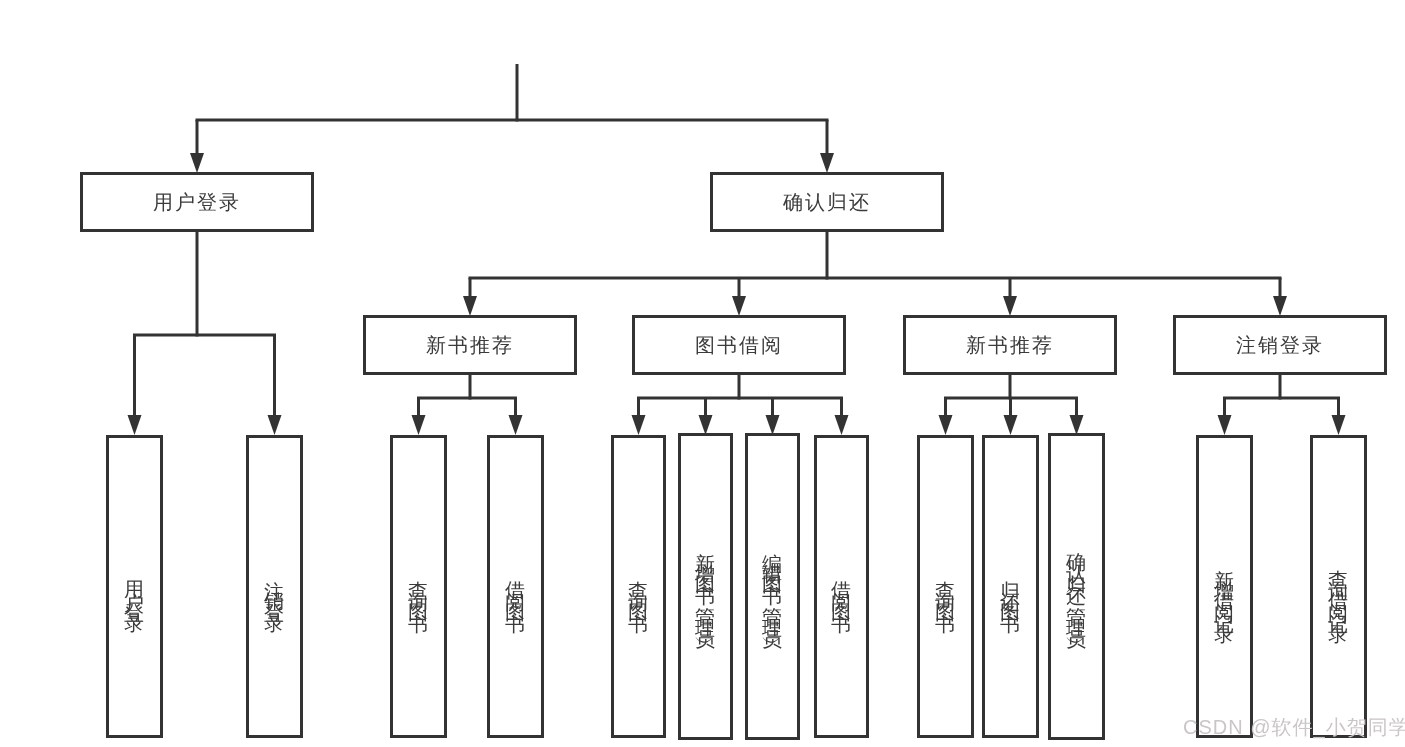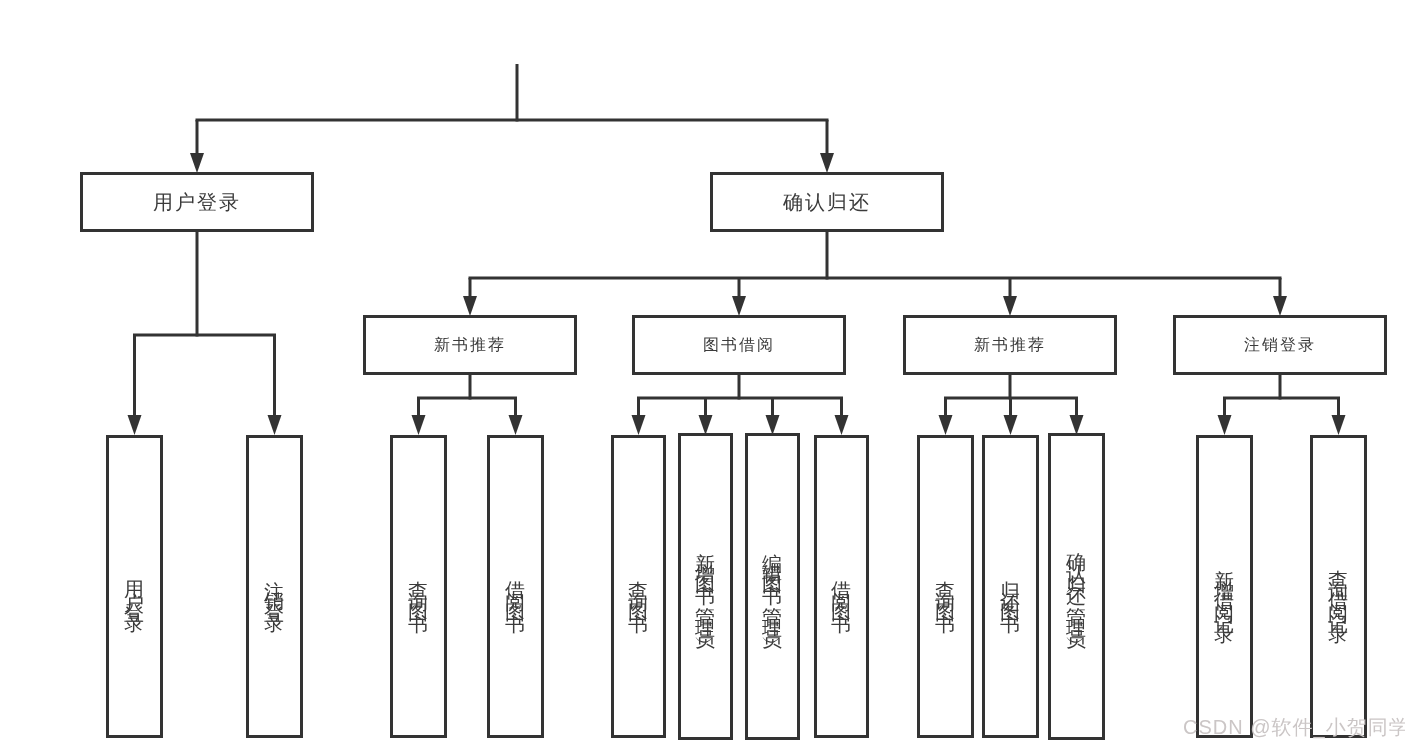--- a/index.html
+++ b/index.html
@@ -32,21 +32,21 @@
     display: flex;
     align-items: center;
     justify-content: center;
     text-align: center;
   }
   .node.root {
     left: 15px; top: 14px; width: 1007px; height: 52px;
     font-size: 21px; letter-spacing: 1px;
   }
   .node.lvl2 { top: 172px; width: 234px; height: 60px; font-size: 20px; letter-spacing: 2px; }
-  .node.lvl3 { top: 315px; width: 214px; height: 60px; font-size: 16px; letter-spacing: 2px; }
+  .node.lvl3 { top: 315px; width: 214px; height: 60px; font-size: 20px; letter-spacing: 2px; }
   .node.leaf {
     top: 435px; width: 57px; height: 303px;
     font-size: 20px;
     writing-mode: vertical-rl;
     text-orientation: mixed;
     letter-spacing: 11px;
     line-height: 1;
   }
   .node.leaf.narrow { width: 55px; }
   #watermark {

